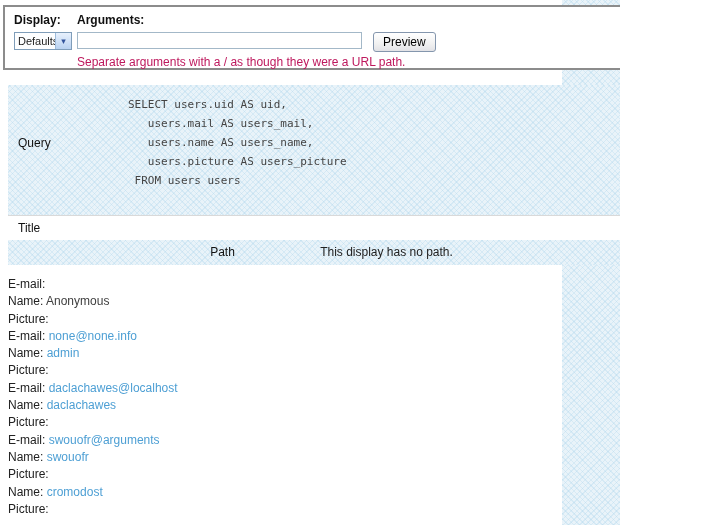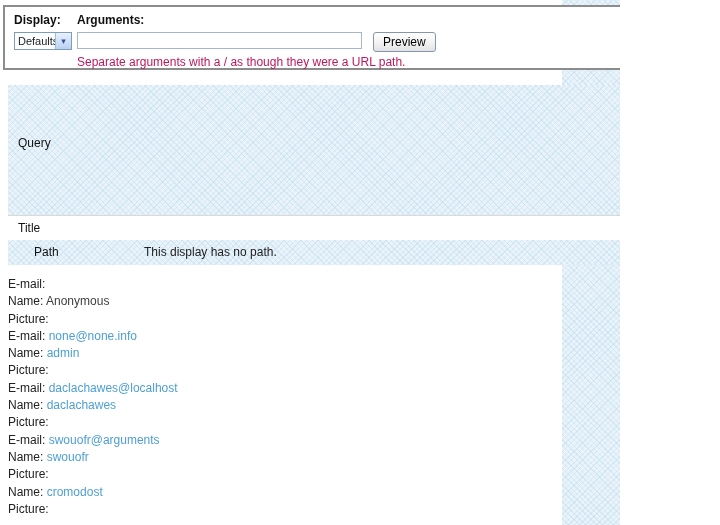--- a/index.html
+++ b/index.html
@@ -58,21 +58,21 @@
   .info-rows { margin:15px 17px 0 8px; width:637px; }
   .info-row { display:flex; }
   .row-label { width:112px; flex:none; font-weight:normal; color:#111; padding-left:2px;margin-left:8px; }
   .row-query { min-height:130px; padding:10px 0 25px; }
   .row-query .row-label { display:flex; align-items:center; }
   .sql-pre {
     font-family:"DejaVu Sans Mono","Liberation Mono",monospace;
     font-size:11px; line-height:19px; color:#444; white-space:pre;
   }
   .row-title { background:#fff; border-top:1px solid #d9d9d9; padding:5px 0; }
-  .row-path { padding:5px 16px 6px; }
+  .row-path { padding:5px 16px 6px;justify-content:center; }
   .row-value { color:#222; }
 
   
   .results-list { margin:11px 0 0 8px; }
   .result-line { line-height:17.3px; height:17.3px; white-space:nowrap; color:#222; }
   .fvalue { color:#404040; }
   a.link { color:#4d9fd4; text-decoration:none; }
 </style>
 </head>
 <body>
@@ -97,20 +97,25 @@
           <input class="args-input" type="text" value="" style="">
           <button class="preview-btn">Preview</button>
         </div>
         <div class="help-text">Separate arguments with a / as though they were a URL path.</div>
       </div>
     </div>
 
     <div class="info-rows">
       <div class="info-row row-query bluetex">
         <div class="row-label">Query</div>
+        <div class="sql-pre">SELECT users.uid AS uid,
+   users.mail AS users_mail,
+   users.name AS users_name,
+   users.picture AS users_picture
+ FROM users users</div>
       </div>
       <div class="info-row row-title">
         <div class="row-label">Title</div>
         <div class="row-value"></div>
       </div>
       <div class="info-row row-path bluetex">
         <div class="row-label">Path</div>
         <div class="row-value">This display has no path.</div>
       </div>
     </div>

